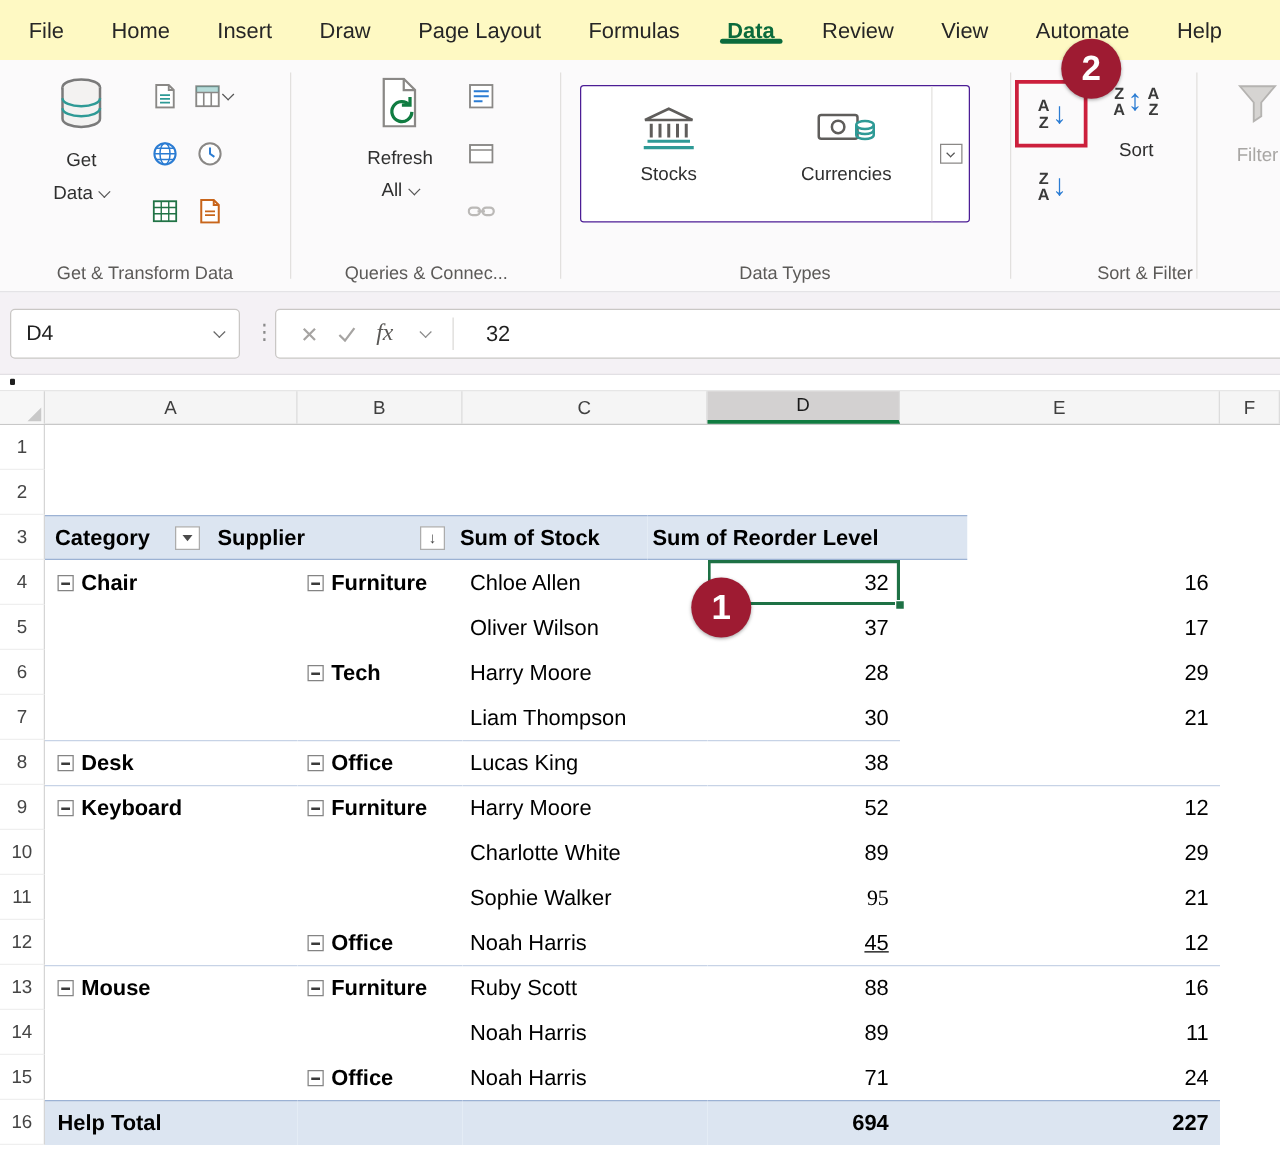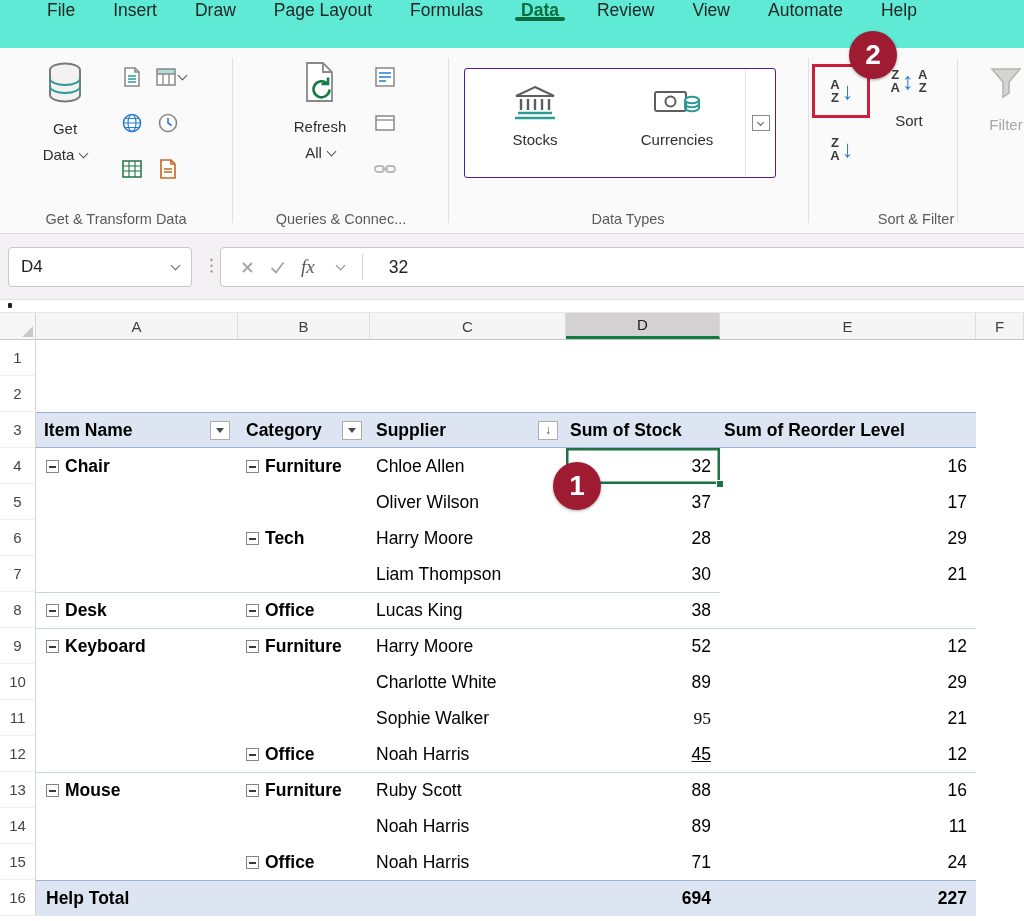--- a/index.html
+++ b/index.html
@@ -1,19 +1,19 @@
 <!DOCTYPE html>
 <html><head>
 <meta charset="utf-8">
 <style>
 *{margin:0;padding:0;box-sizing:border-box}
 html,body{width:1024px;height:921px;overflow:hidden;background:#fff;font-family:"Liberation Sans",sans-serif;position:relative}
 
 
-.tabbar{position:absolute;left:0;top:0;width:1024px;height:48px;background:#5eead4;display:flex;align-items:flex-start;padding-left:28px;white-space:nowrap}
+.tabbar{position:absolute;left:0;top:0;width:1024px;height:48px;background:#fef9c3;display:flex;align-items:center;padding-left:4px;white-space:nowrap}
 .tab{display:flex;align-items:center;padding:0 19px;font-size:17.5px;color:#262626;position:relative;cursor:pointer}
 .tab.active{color:#0B6B3C;font-weight:700}
 .tab.active::after{content:"";position:absolute;left:13px;right:13px;bottom:0;height:4px;background:#0B6B3C;border-radius:2px}
 
 
 .ribbon{position:absolute;left:0;top:48px;width:1024px;height:186px;background:#FBFAFB;border-bottom:1px solid #DDDBDF;overflow:hidden}
 .rdivider{position:absolute;top:10px;bottom:10px;width:1px;background:#E2E0DE}
 .glabel{position:absolute;bottom:6px;font-size:14.5px;color:#5C5A58;text-align:center;white-space:nowrap}
 .bigbtn{position:absolute;top:14px;height:152px;display:flex;flex-direction:column;align-items:center;cursor:pointer}
 .bigbtn svg{margin-bottom:12px}
@@ -92,20 +92,21 @@
 .sortbtn{font-size:12px;color:#444;line-height:1}
 
 .selcell{box-shadow:inset 0 0 0 2.5px #1E7145;overflow:visible;z-index:2}
 .handle{position:absolute;right:-4px;bottom:-4px;width:8px;height:8px;background:#1E7145;border:1.5px solid #fff;z-index:5;cursor:crosshair}
 </style>
 </head>
 <body>
 
 <div class="tabbar" id="tabbar">
     <div class="tab">File</div>
+    <div class="tab">Home</div>
     <div class="tab">Insert</div>
     <div class="tab">Draw</div>
     <div class="tab">Page Layout</div>
     <div class="tab">Formulas</div>
     <div class="tab active">Data</div>
     <div class="tab">Review</div>
     <div class="tab">View</div>
     <div class="tab">Automate</div>
     <div class="tab">Help</div>
   </div>
@@ -320,26 +321,20 @@
       <div class="rnum">2</div>
       <div class="cell c-a" style="width: 202px;"></div>
       <div class="cell c-b" style="width: 132px;"></div>
       <div class="cell c-c" style="width: 196px;"></div>
       <div class="cell c-d" style="width: 154px;"></div>
       <div class="cell c-e" style="width: 256px;"></div>
       <div class="cell c-f" style="width: 48px;"></div>
     </div>
     <div class="grow rhdr">
       <div class="rnum">3</div>
-      <div class="cell c-a" style="width: 202px;">
-        <span>Item Name</span>
-        <span class="filterbtn">
-          <i class="tri"></i>
-        </span>
-      </div>
       <div class="cell c-b" style="width: 132px;">
         <span>Category</span>
         <span class="filterbtn">
           <i class="tri"></i>
         </span>
       </div>
       <div class="cell c-c" style="width: 196px;">
         <span>Supplier</span>
         <span class="filterbtn sortbtn">↓</span>
       </div>

